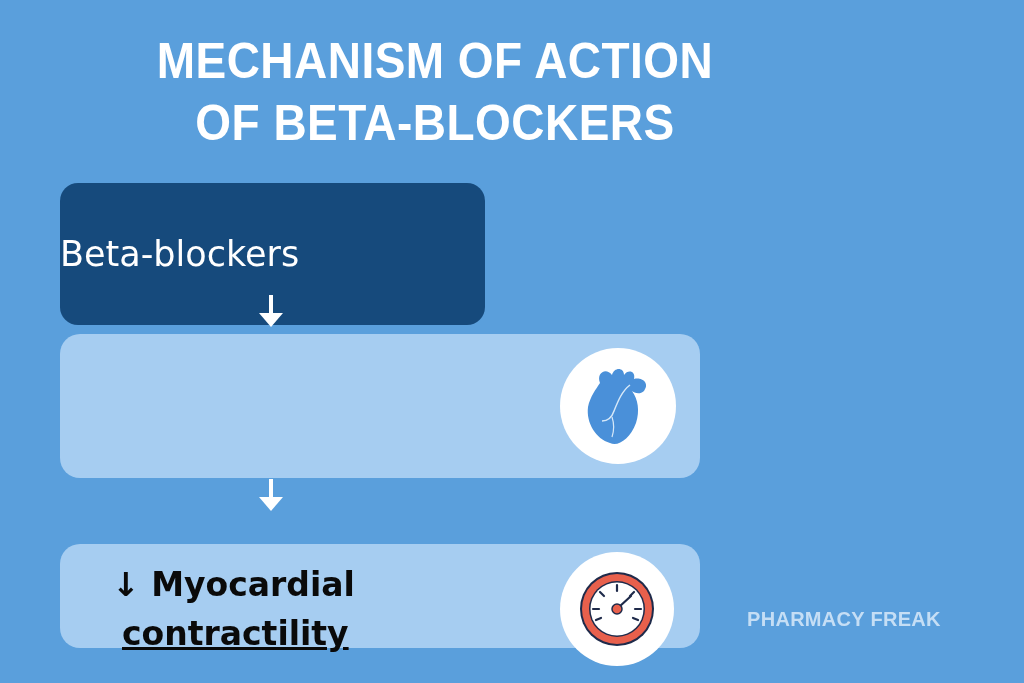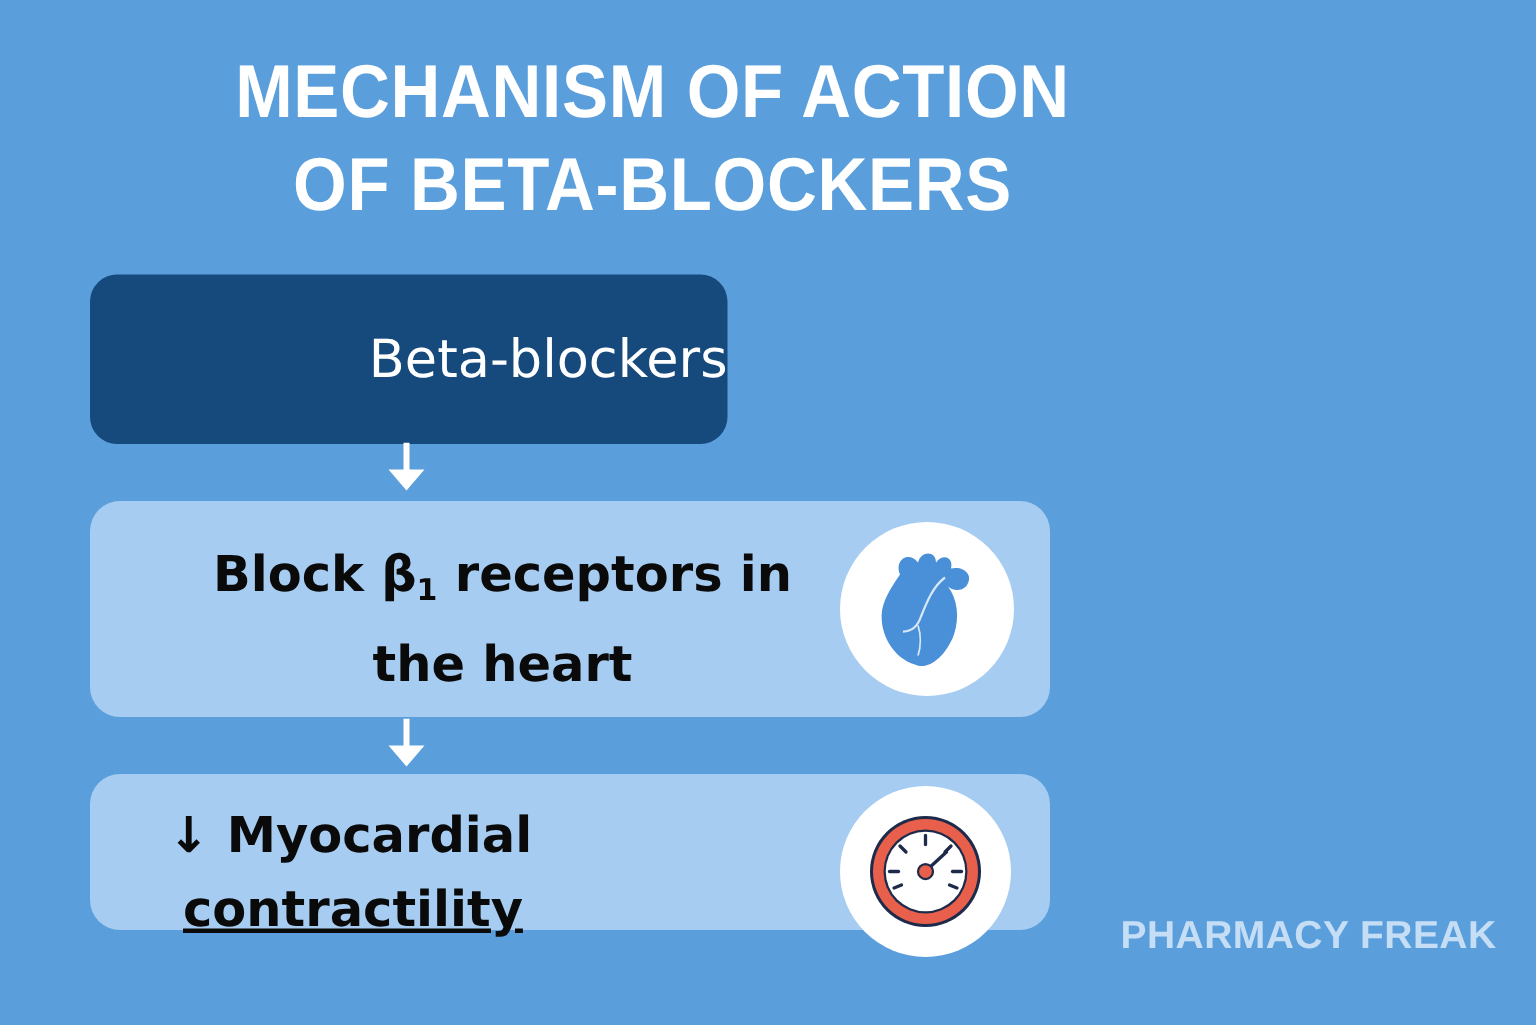--- a/index.html
+++ b/index.html
@@ -9,41 +9,41 @@
       font-family:"DejaVu Sans", sans-serif;
     }
     .title {
       position:absolute; left:100px; top:30px; width:670px;
       text-align:center; color:#ffffff;
       font-family:"Liberation Sans", sans-serif; font-weight:bold;
       font-size:50px; line-height:62px; letter-spacing:0.5px;
       transform:scaleX(0.92); transform-origin:center;
     }
     .box-top {
-      position:absolute; left:60px; top:183px; width:425px; height:113px;
+      position:absolute; left:60px; top:183px; width:425px; height:142px;
       background:#164a7c; border-radius:18px;
-      display:flex; align-items:center; justify-content:flex-end;
+      display:flex; align-items:center; justify-content:flex-start;
     }
     .box-top span { color:#ffffff; font-size:35px; font-weight:500; }
     .arrow { position:absolute; width:30px; height:34px; }
     .box {
       position:absolute; left:60px; width:640px;
       background:#a6cdf1; border-radius:20px;
     }
     .box .text {
       position:absolute; left:40px; width:470px; color:#0a0a0a;
       font-size:33px; font-weight:bold; line-height:49px; text-align:center;
     }
     .icon-circle {
       position:absolute; width:116px; height:116px; border-radius:50%;
       background:#ffffff; display:flex; align-items:center; justify-content:center;
     }
     .watermark {
       position:absolute; left:747px; top:608px; color:#c5def5;
-      font-family:"Liberation Sans", sans-serif; font-weight:bold; font-size:26px;
+      font-family:"Liberation Sans", sans-serif; font-weight:bold; font-size:20px;
       letter-spacing:0.3px;
     }
     sub { font-size:20px; vertical-align:-6px; }
   </style>
 </head>
 <body>
 
 <div class="title">
   <div>MECHANISM OF ACTION</div>
   <div>OF BETA-BLOCKERS</div>
@@ -52,39 +52,35 @@
 <div class="box-top">
   <span>Beta-blockers</span>
 </div>
 
 <svg class="arrow" style="left:256px; top:295px;" viewBox="0 0 30 34">
   <rect x="13" y="0" width="4" height="22" fill="#ffffff"></rect>
   <polygon points="3,18 27,18 15,32" fill="#ffffff"></polygon>
 </svg>
 
 <div class="box" style="top:334px; height:144px;">
-  <div class="text" style="top:24px;">
-    <span>Block β</span><sub>1</sub><span> receptors in</span><br>
-    <span>the heart</span>
-  </div>
   <div class="icon-circle" style="left:500px; top:14px;">
     <svg width="80" height="86" viewBox="0 0 80 86">
       <path d="M22 20 C18 10 28 4 34 12 C36 4 46 4 46 12 C50 6 58 8 56 16 C64 14 72 20 66 28 C62 32 56 30 54 28 C60 36 62 48 58 60 C52 76 40 84 32 80 C18 76 8 60 10 44 C12 34 18 26 22 20 Z" fill="#4a90d9"></path>
       <path d="M52 22 C44 28 40 38 36 48 C34 54 30 58 24 58" stroke="#d6e8f8" stroke-width="1.5" fill="none"></path>
       <path d="M34 54 C36 60 36 68 34 74" stroke="#d6e8f8" stroke-width="1.2" fill="none"></path>
     </svg>
   </div>
 </div>
 
 <svg class="arrow" style="left:256px; top:479px;" viewBox="0 0 30 34">
   <rect x="13" y="0" width="4" height="22" fill="#ffffff"></rect>
   <polygon points="3,18 27,18 15,32" fill="#ffffff"></polygon>
 </svg>
 
-<div class="box" style="top:516px; height:104px;">
+<div class="box" style="top:544px; height:104px;">
   <div class="text" style="top:16px; left:52px; width:auto; text-align:left;">
     <span>↓ Myocardial</span><br>
     <span style="padding-left:10px;text-decoration:underline;">contractility</span>
   </div>
   <div class="icon-circle" style="left:500px; top:8px; width:114px; height:114px;">
     <svg width="82" height="82" viewBox="0 0 82 82">
       <circle cx="41" cy="41" r="37" fill="#1e2a4a"></circle>
       <circle cx="41" cy="41" r="35" fill="#e8604c"></circle>
       <circle cx="41" cy="41" r="28" fill="#1e2a4a"></circle>
       <circle cx="41" cy="41" r="26.5" fill="#ffffff"></circle>

